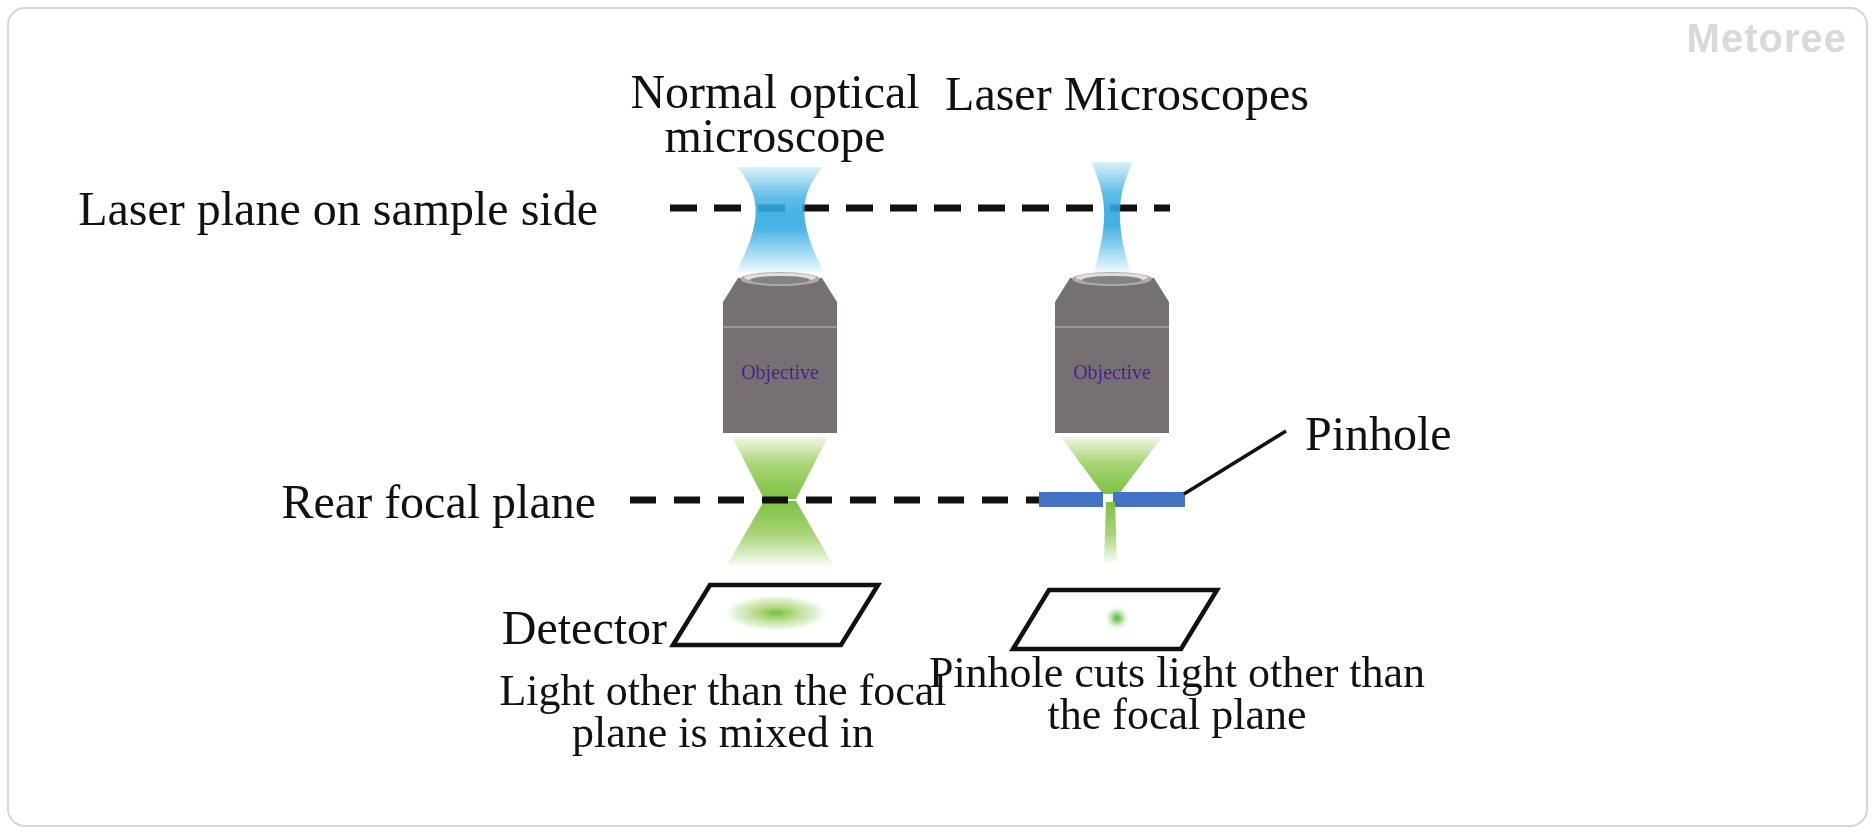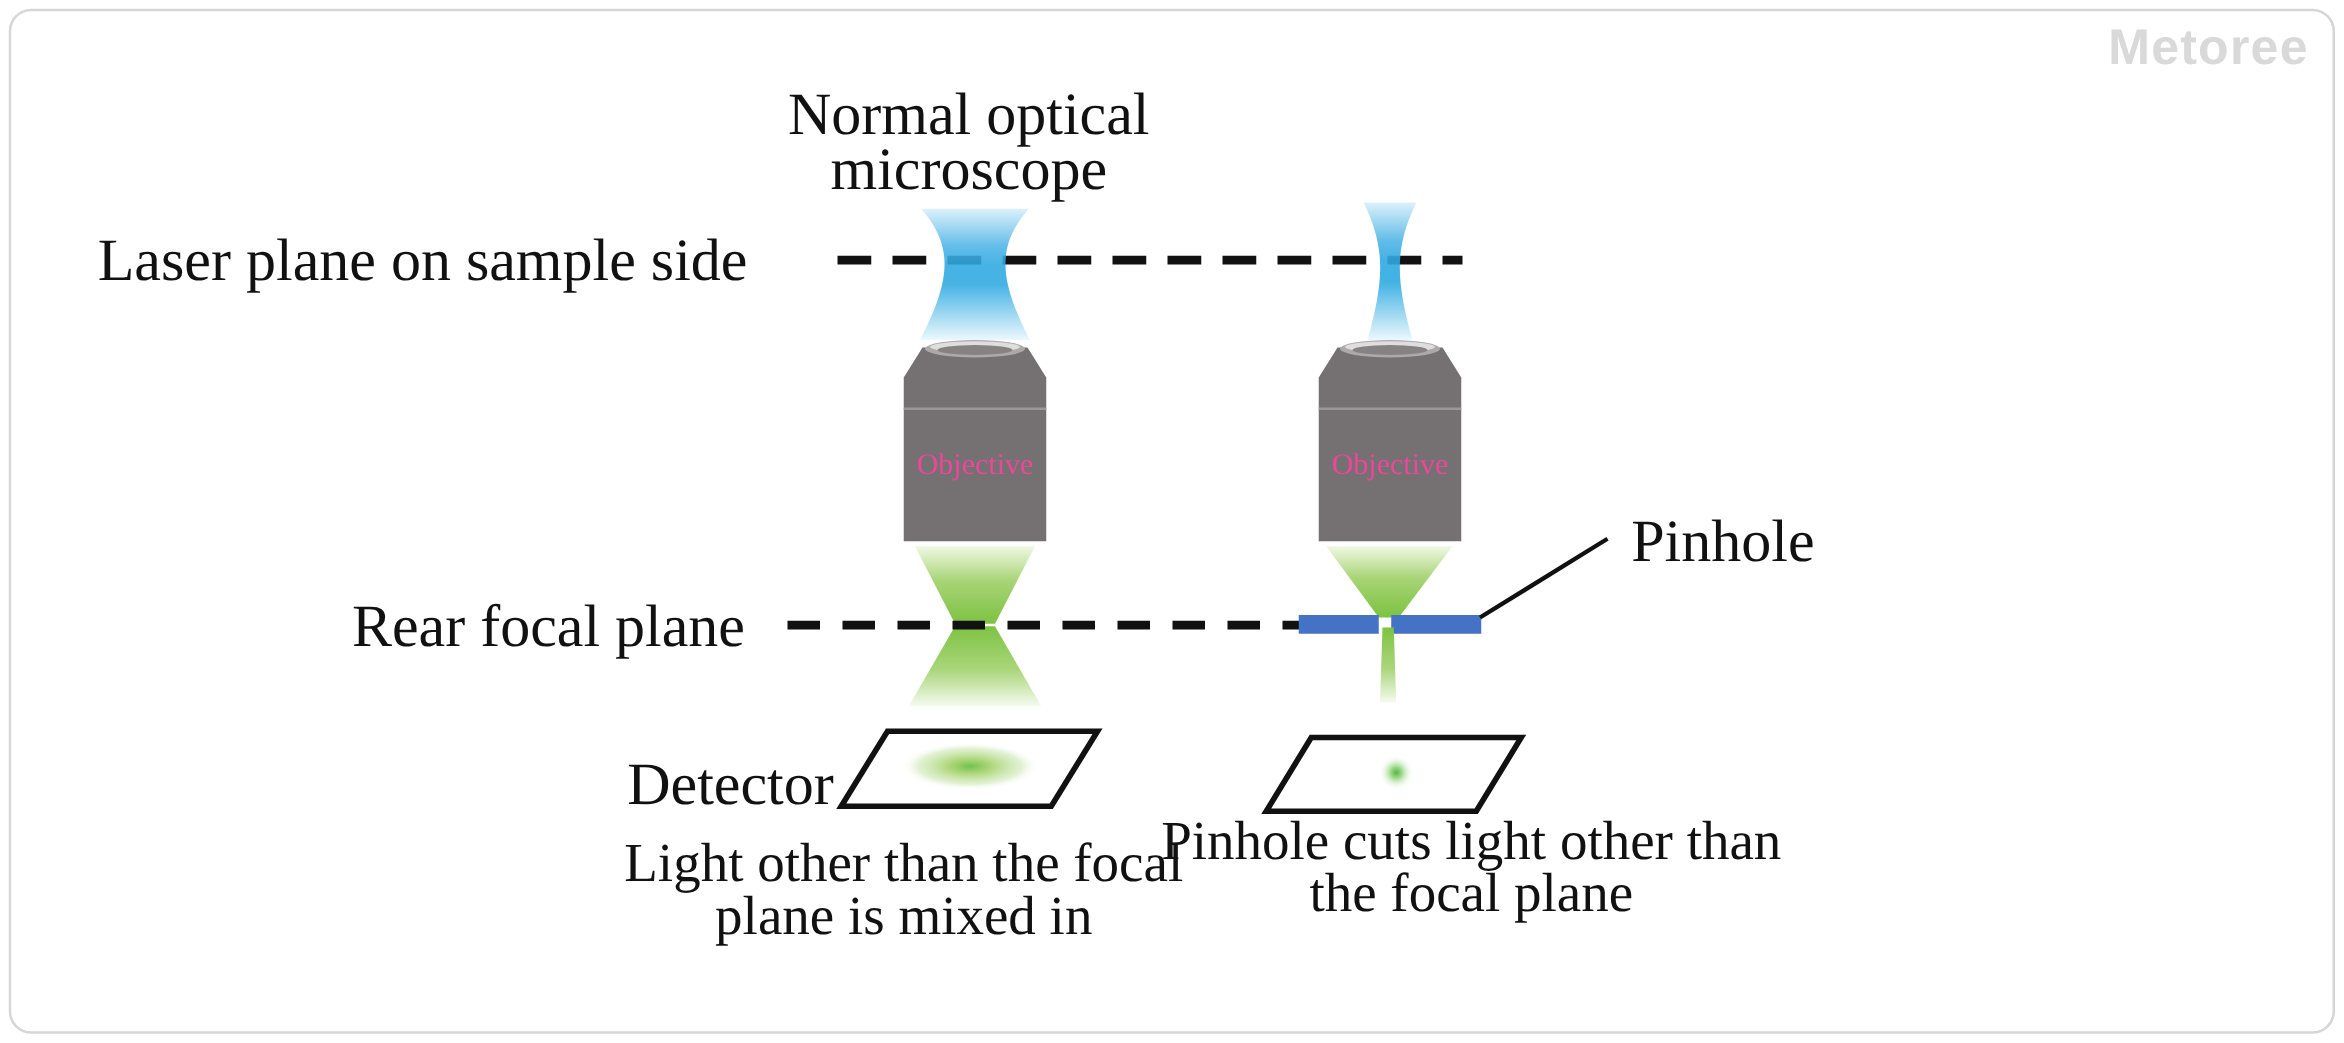--- a/index.html
+++ b/index.html
@@ -27,22 +27,22 @@
   .caption{
     position:absolute;
     color:#111;
     font-size:44px;line-height:42px;
     white-space:pre-line;
     transform:translateX(-50%);
     text-align:center;
   }
   .objective-label{
     position:absolute;
-    color:#ec4899;
-    font-size:24px;line-height:28px;
+    color:#4c1d95;
+    font-size:20px;line-height:28px;
     transform:translateX(-50%);
     text-align:left;
   }
   .watermark{
     position:absolute;top:16px;right:28px;
     font-family:"Liberation Sans","DejaVu Sans",sans-serif;
     font-weight:bold;font-size:40px;
     color:#d9d9d9;letter-spacing:1px;
   }
 </style>
@@ -120,20 +120,21 @@
     <line x1="1184" y1="494" x2="1286" y2="431" stroke="#111" stroke-width="3.5"></line>
 
     <path d="M710,585 L878,585 L841,645 L673,645 Z" fill="#ffffff" stroke="#111" stroke-width="4.5"></path>
     <ellipse cx="776" cy="613" rx="55" ry="19" fill="url(#blobGrad)"></ellipse>
     <path d="M1049,590 L1217,590 L1181,649 L1013,649 Z" fill="#ffffff" stroke="#111" stroke-width="4.5"></path>
     <circle cx="1117" cy="618" r="14" fill="url(#dotGrad)"></circle>
   </svg>
 
   <div class="label center" style="left:775px;top:70px;">Normal optical
 microscope</div>
+  <div class="label center" style="left:1127px;top:72px;">Laser Microscopes</div>
 
   <div class="label right-align" style="right:1277px;top:187px;">Laser plane on sample side</div>
 
   <div class="objective-label" style="left:780px;top:358px;">Objective</div>
   <div class="objective-label" style="left:1112px;top:358px;">Objective</div>
 
   <div class="label" style="left:1305px;top:412px;">Pinhole</div>
 
   <div class="label right-align" style="right:1279px;top:480px;">Rear focal plane</div>
 

